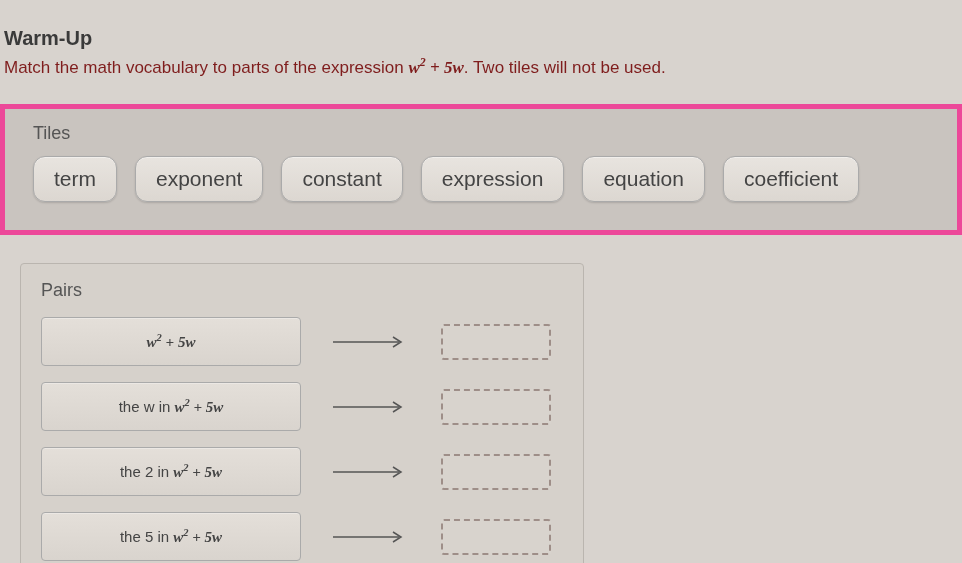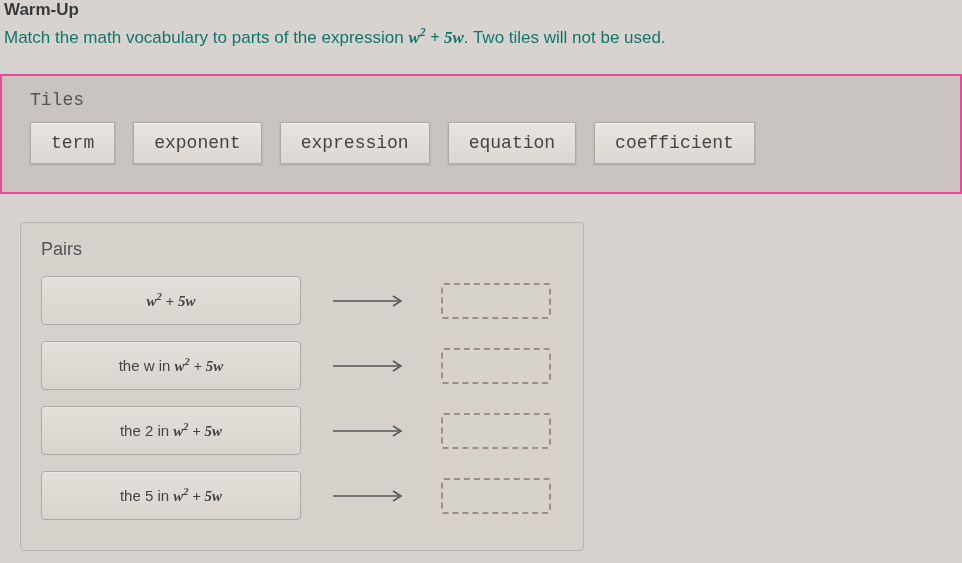--- a/index.html
+++ b/index.html
@@ -8,59 +8,59 @@
       background: #d8d3ce;
       width: 962px;
       height: 563px;
       overflow: hidden;
       color: #4a4a4a;
     }
     .header {
       padding: 0 12px 8px 4px;
     }
     .title {
-      font-size: 17px;
+      font-size: 20px;
       font-weight: bold;
       color: #3a3a3a;
       margin-bottom: 4px;
+      margin-top: 27px;
     }
     .instructions {
       font-size: 17px;
-      color: #0f766e;
+      color: #7f1d1d;
       line-height: 1.5;
     }
     .math-expr {
       font-style: italic;
       font-family: 'Times New Roman', serif;
       font-weight: bold;
     }
     .math-expr sup { font-size: 0.7em; }
     .tiles-section {
       background: #c9c4bf;
       margin: 16px 0 0 0;
       padding: 14px 20px 28px 28px;
-      border: 2px solid #ec4899;
-      font-family: Liberation Mono, monospace;
+      border: 5px solid #ec4899;
     }
     .section-label {
       font-size: 18px;
       color: #555;
       margin-bottom: 12px;
     }
     .tiles-row {
       display: flex;
       gap: 18px;
       flex-wrap: nowrap;
     }
     .tile {
       background: linear-gradient(#e8e4df, #dcd7d1);
       border: 1px solid #aaa;
-      border-radius: 0;
+      border-radius: 12px;
       padding: 10px 20px;
-      font-size: 18px;
+      font-size: 21px;
       color: #444;
       box-shadow: inset 0 1px 0 rgba(255,255,255,0.4), 0 1px 2px rgba(0,0,0,0.15);
       cursor: grab;
       white-space: nowrap;
     }
     .pairs-section {
       margin: 28px 0 0 20px;
       padding: 16px 20px 30px 20px;
       border: 1px solid #bab5af;
       border-radius: 4px;
@@ -108,20 +108,21 @@
   <div class="instructions">
     <span>Match the math vocabulary to parts of the expression </span><span class="math-expr"><i>w</i><sup>2</sup> + 5<i>w</i></span><span>. Two tiles will not be used.</span>
   </div>
 </div>
 
 <div class="tiles-section">
   <div class="section-label">Tiles</div>
   <div class="tiles-row">
     <div class="tile">term</div>
     <div class="tile">exponent</div>
+    <div class="tile">constant</div>
     <div class="tile">expression</div>
     <div class="tile">equation</div>
     <div class="tile">coefficient</div>
   </div>
 </div>
 
 <div class="pairs-section">
   <div class="section-label">Pairs</div>
 
   <div class="pair-row">

